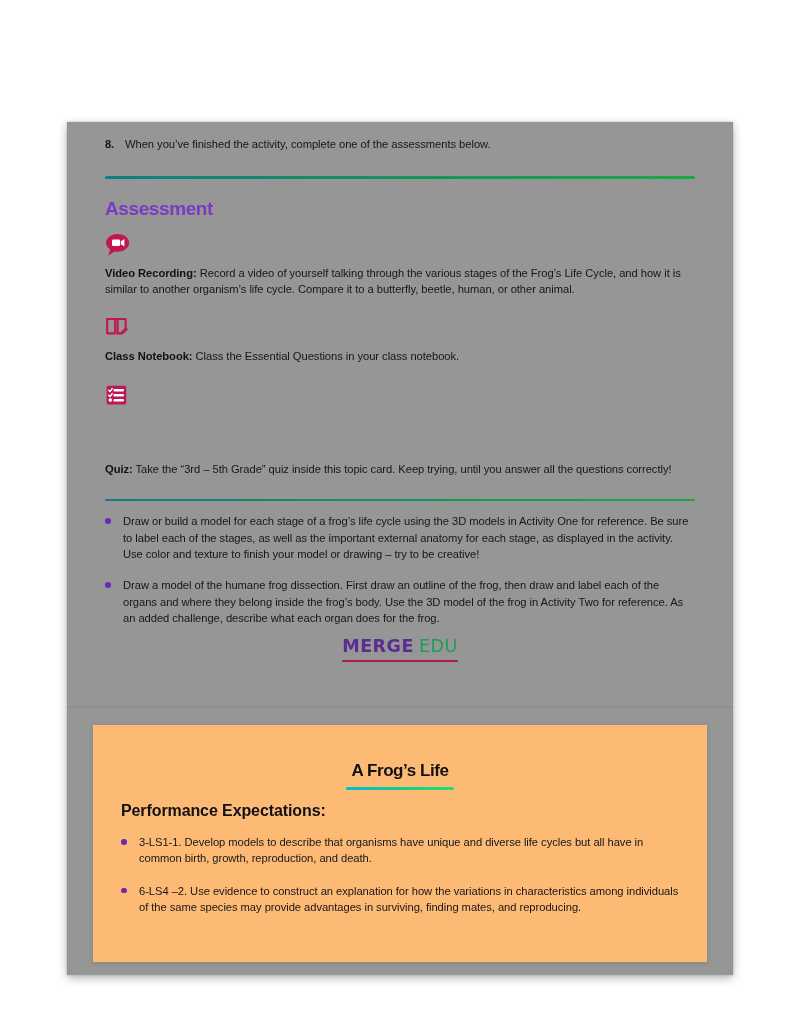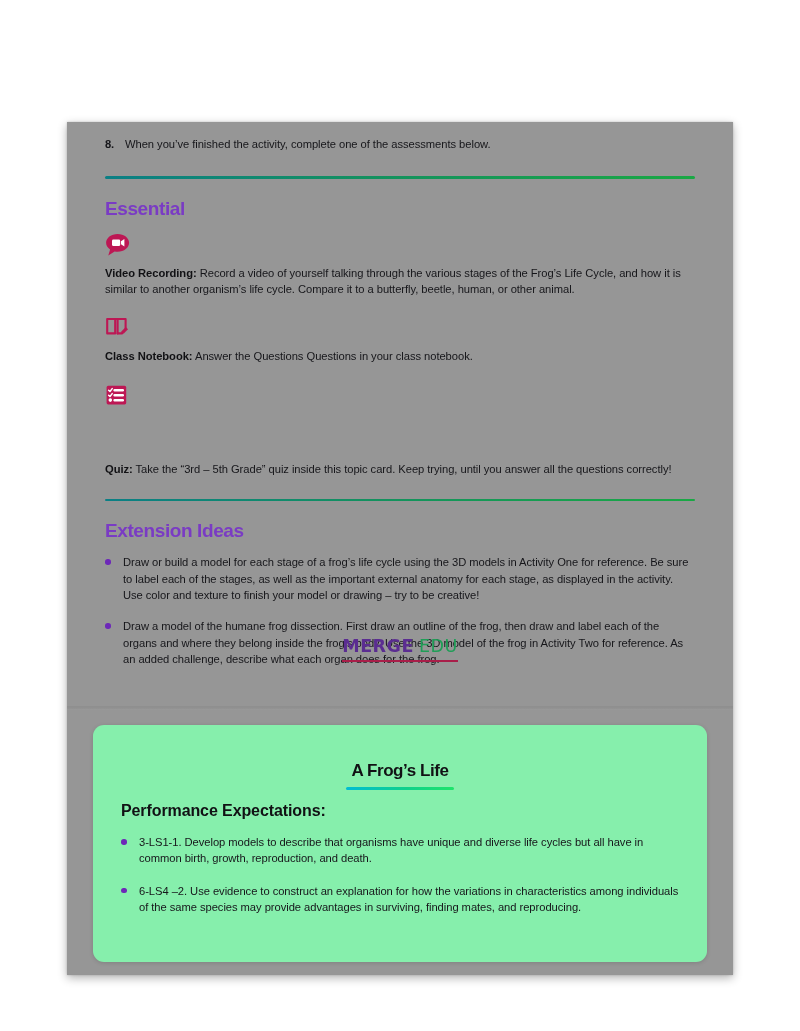--- a/index.html
+++ b/index.html
@@ -198,22 +198,22 @@
     background: #a81e49;
   }
 
   
   .card {
     position: absolute;
     left: 26px;
     top: 603px;
     width: 614px;
     height: 237px;
-    background: #86efac;
-    border-radius: 11px;
+    background: #fdba74;
+    border-radius: 0;
     box-shadow: 0 1px 4px rgba(0,0,0,0.14);
     padding: 26px 28px 32px 28px;
   }
 
   .card-title-block {
     text-align: center;
     margin-top: 10px;
   }
   .card-title {
     font-size: 17px;
@@ -250,21 +250,21 @@
 
     <div class="page-upper">
 
       <div class="step-row">
         <div class="step-num">8.</div>
         <div class="step-text">When you’ve finished the activity, complete one of the assessments below.</div>
       </div>
 
       <div class="rule-green rule-1"></div>
 
-      <h2 class="section-heading">Essential</h2>
+      <h2 class="section-heading">Assessment</h2>
 
       <div class="assess-list">
 
         <div class="assess-row">
           <div class="assess-icon">
             <svg width="26" height="24" viewBox="0 0 26 24" aria-hidden="true">
               <path d="M12.6 0.9 C6.1 0.9 1.1 4.9 1.1 9.8 C1.1 12.5 2.6 14.9 5.1 16.5 L3.3 22.6 L9.6 18.4 C10.6 18.6 11.6 18.7 12.6 18.7 C19.1 18.7 24.1 14.7 24.1 9.8 C24.1 4.9 19.1 0.9 12.6 0.9 Z" fill="#bd1754"></path>
               <rect x="7.0" y="6.5" width="8.2" height="6.6" rx="1.4" fill="#ffffff"></rect>
               <path d="M16.0 8.3 L19.4 6.1 L19.4 13.5 L16.0 11.3 Z" fill="#ffffff"></path>
             </svg>
@@ -281,21 +281,21 @@
                 <path d="M2.2 3.0 L10.2 3.0 L10.2 17.4 L2.2 17.4 Z"></path>
                 <path d="M12.6 3.0 L20.6 3.0 L20.6 13.0"></path>
                 <path d="M12.6 3.0 L12.6 17.4"></path>
                 <path d="M10.2 3.0 L12.6 3.0"></path>
                 <path d="M12.6 17.4 L17.0 17.4"></path>
               </g>
               <path d="M16.6 15.2 L20.8 11.0 L23.0 13.2 L18.8 17.4 L16.0 18.1 Z" fill="#bd1754"></path>
             </svg>
           </div>
           <div class="assess-body">
-            <span class="assess-label">Class Notebook:</span><span> Answer the Questions Questions in your class notebook.</span>
+            <span class="assess-label">Class Notebook:</span><span> Class the Essential Questions in your class notebook.</span>
           </div>
         </div>
 
         <div class="assess-row">
           <div class="assess-icon">
             <svg width="26" height="24" viewBox="0 0 26 24" aria-hidden="true">
               <rect x="1.6" y="1.8" width="19.6" height="18.6" rx="1.6" fill="#bd1754"></rect>
               <rect x="8.4" y="4.9" width="10.6" height="2.5" rx="1.2" fill="#ffffff"></rect>
               <rect x="8.4" y="9.9" width="10.6" height="2.5" rx="1.2" fill="#ffffff"></rect>
               <rect x="8.4" y="14.9" width="10.6" height="2.5" rx="1.2" fill="#ffffff"></rect>
@@ -306,21 +306,20 @@
           </div>
           <div class="assess-body">
             <span class="assess-label">Quiz:</span><span> Take the “3rd – 5th Grade” quiz inside this topic card. Keep trying, until you answer all the questions correctly!</span>
           </div>
         </div>
 
       </div>
 
       <div class="rule-green rule-2"></div>
 
-      <h2 class="section-heading">Extension Ideas</h2>
 
       <div class="bullet-list">
         <div class="bullet-row">
           <div class="bullet-dot">
               <i></i>
             </div>
           <div class="bullet-text">Draw or build a model for each stage of a frog’s life cycle using the 3D models in Activity One for reference. Be sure to label each of the stages, as well as the important external anatomy for each stage, as displayed in the activity. Use color and texture to finish your model or drawing – try to be creative!</div>
         </div>
         <div class="bullet-row">
           <div class="bullet-dot">

